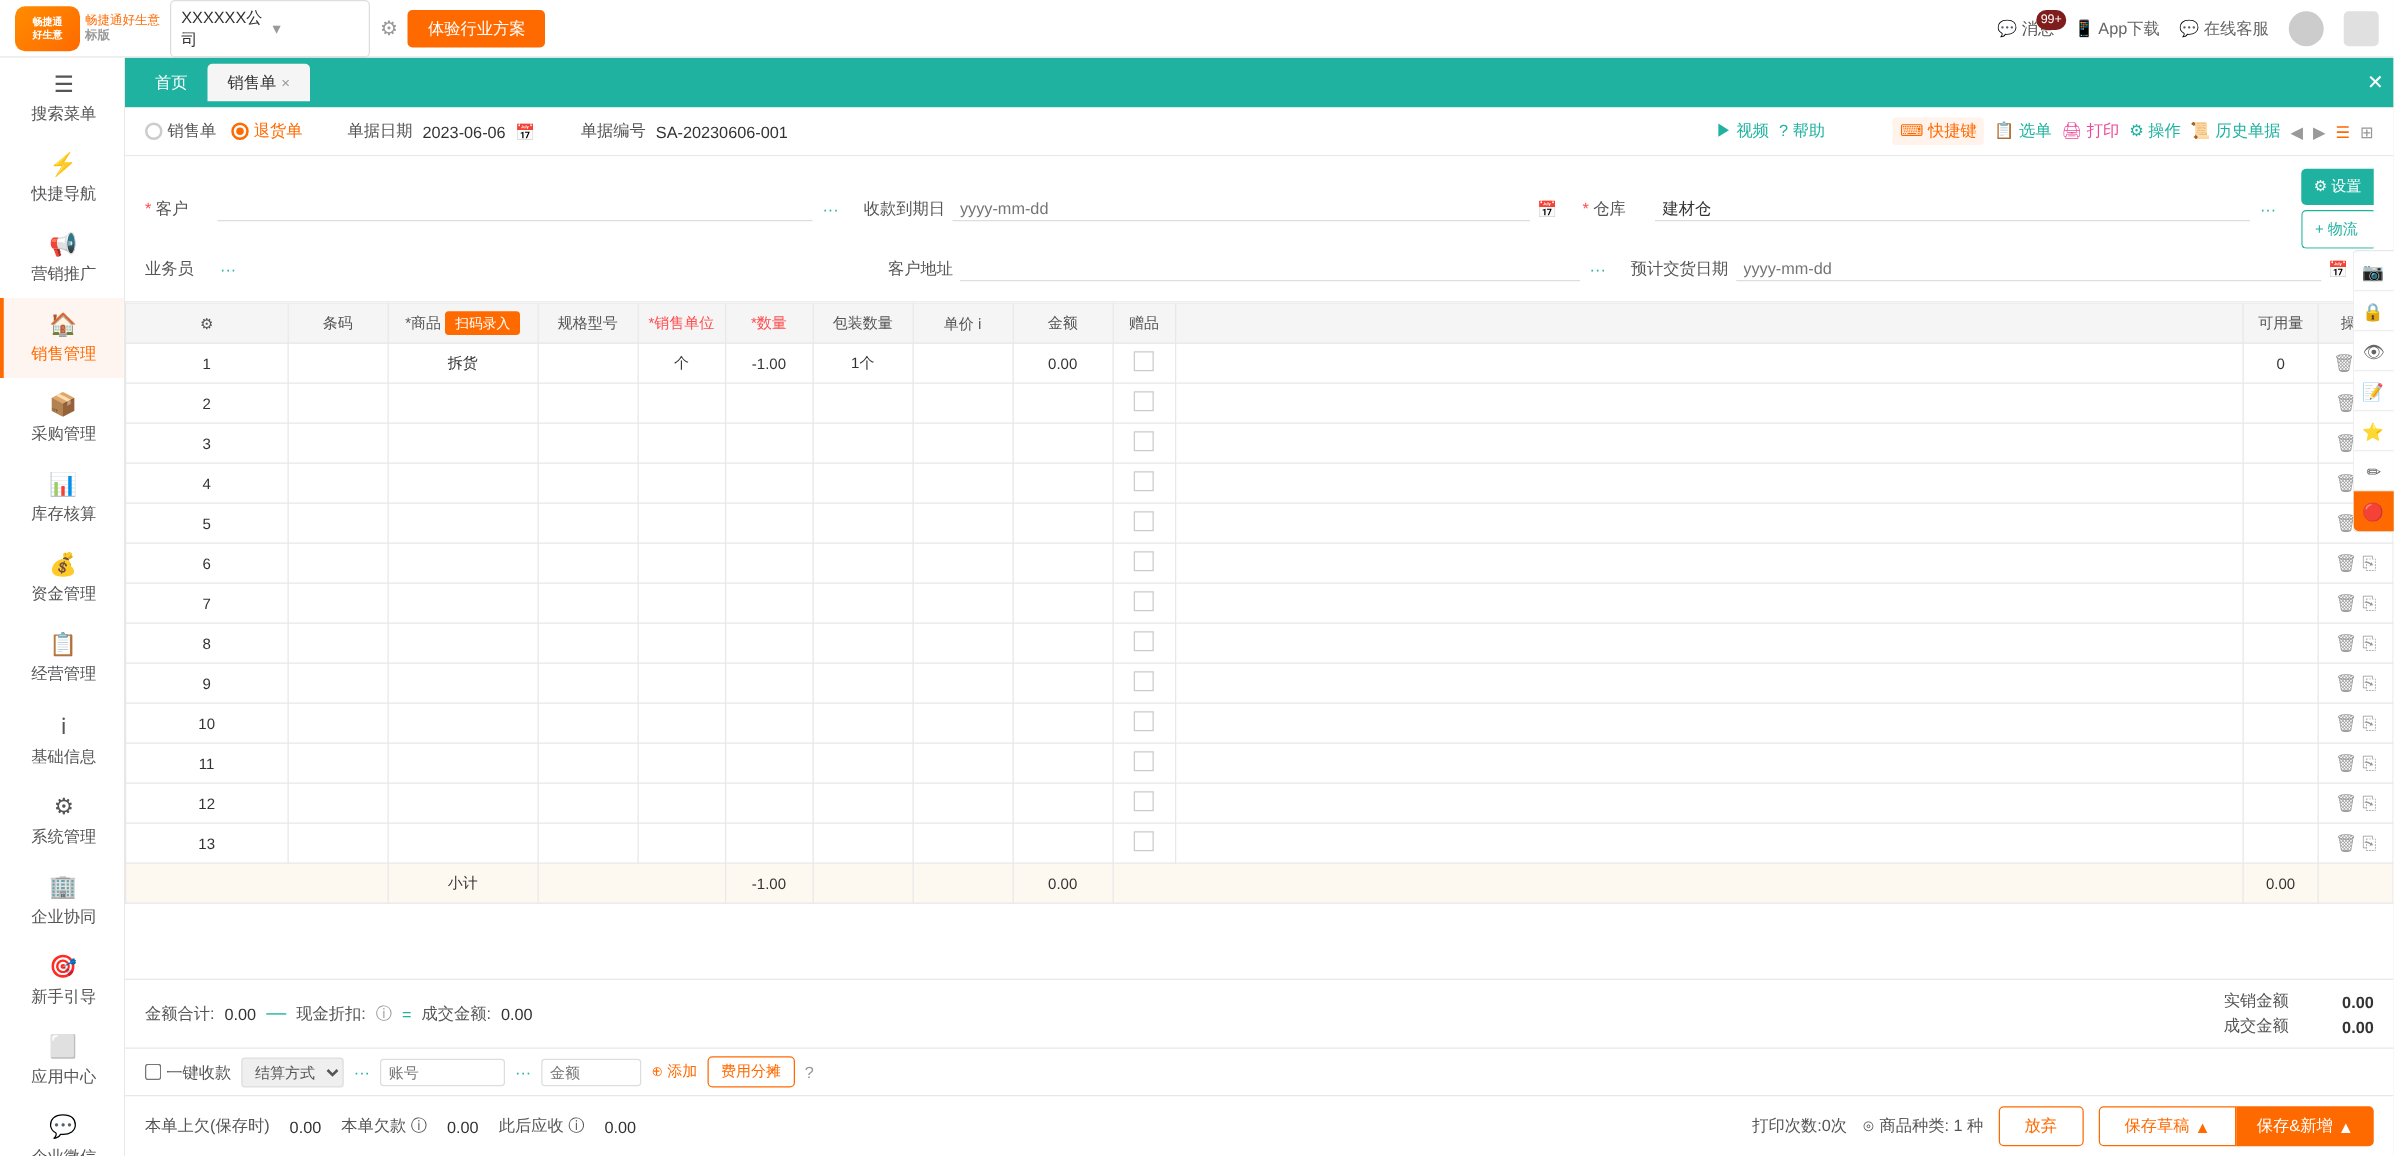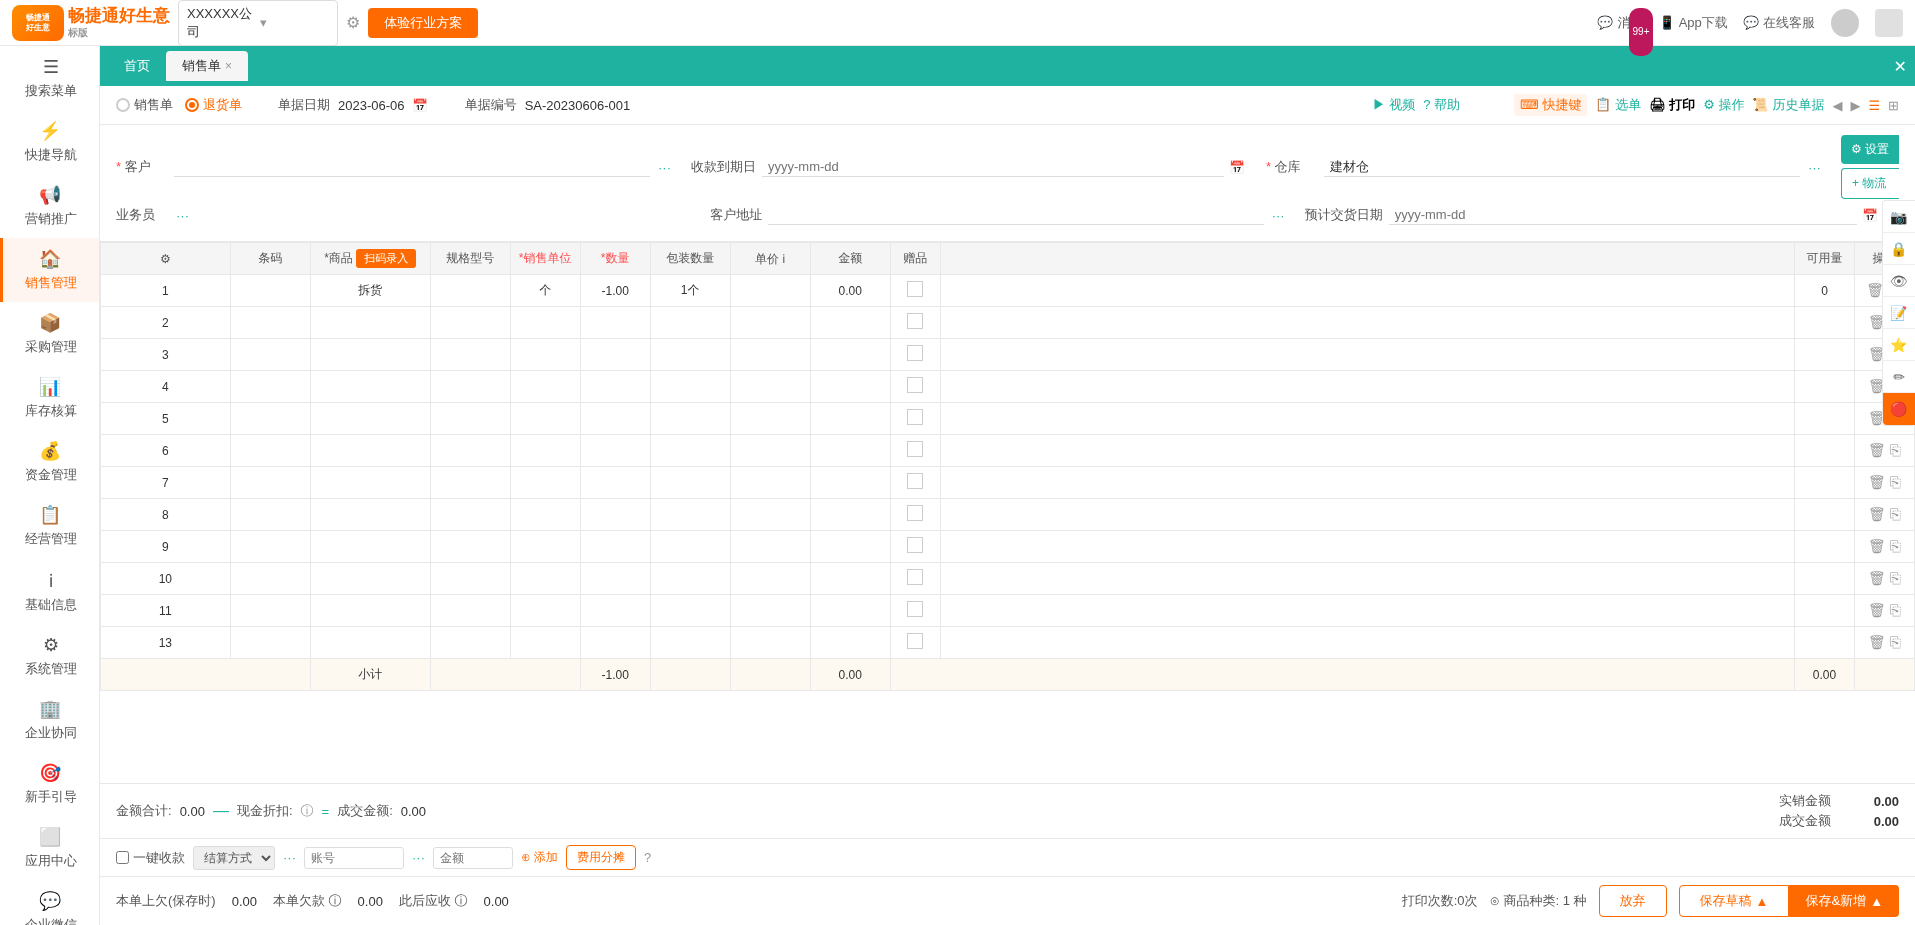--- a/index.html
+++ b/index.html
@@ -7,21 +7,21 @@
 
     
     .top-bar { background: #fff; height: 46px; display: flex; align-items: center; padding: 0 12px; border-bottom: 1px solid #e8e8e8; gap: 8px; flex-shrink: 0; }
     .top-bar-logo { display: flex; align-items: center; gap: 4px; color: #ff6a00; font-weight: bold; font-size: 13px; }
     .logo-icon { width: 52px; height: 36px; background: linear-gradient(135deg, #ff8c00, #ff6a00); border-radius: 8px; display: flex; align-items: center; justify-content: center; color: white; font-size: 10px; }
     .top-bar-company { display: flex; align-items: center; border: 1px solid #ddd; border-radius: 4px; padding: 4px 8px; gap: 4px; min-width: 160px; cursor: pointer; }
     .top-bar-company span { flex: 1; font-size: 13px; color: #333; }
     .top-bar-btn-exp { background: #ff6a00; color: white; border: none; border-radius: 4px; padding: 6px 16px; cursor: pointer; font-size: 13px; }
     .top-bar-right { margin-left: auto; display: flex; align-items: center; gap: 16px; color: #666; font-size: 13px; }
     .top-bar-right .badge-wrap { position: relative; cursor: pointer; }
-    .badge { position: absolute; top: -6px; right: -10px; background: #be185d; color: white; border-radius: 10px; font-size: 10px; padding: 16px 4px; line-height: 16px; }
+    .badge { position: absolute; top: -6px; right: -10px; background: #7f1d1d; color: white; border-radius: 10px; font-size: 10px; padding: 0 4px; line-height: 16px; }
     .top-bar-avatar { width: 28px; height: 28px; border-radius: 50%; background: #ccc; }
 
     
     .main-layout { display: flex; flex: 1; overflow: hidden; }
 
     
     .sidebar { width: 100px; background: #fff; border-right: 1px solid #e8e8e8; display: flex; flex-direction: column; flex-shrink: 0; overflow-y: auto; }
     .sidebar-item { display: flex; flex-direction: column; align-items: center; padding: 10px 4px; cursor: pointer; color: #555; font-size: 12px; gap: 4px; border-left: 3px solid transparent; }
     .sidebar-item.active { background: #fff5f0; color: #ff6a00; border-left-color: #ff6a00; }
     .sidebar-icon { font-size: 18px; }
@@ -108,21 +108,21 @@
   </style>
 </head>
 <body>
 
 <div class="top-bar">
   <div class="top-bar-logo">
     <div class="logo-icon">
       <span style="font-size:8px;line-height:1.2;text-align:center;">畅捷通<br>好生意</span>
     </div>
     <div style="display:flex;flex-direction:column;line-height:1.2;">
-      <span style="font-size:17px;color:#ff6a00;font-weight:bold;">畅捷通好生意</span>
+      <span style="font-size:10px;color:#ff6a00;font-weight:normal;">畅捷通好生意</span>
       <span style="font-size:10px;color:#999;">标版</span>
     </div>
   </div>
 
   <div class="top-bar-company">
     <span>XXXXXX公司</span>
     <span style="color:#999;">▾</span>
   </div>
 
   <span class="gear-icon-top">⚙</span>
@@ -245,21 +245,21 @@
         <div class="form-meta">
           <span>单据编号</span>
           <span style="color:#333;font-weight:500;">SA-20230606-001</span>
         </div>
 
         <div class="form-actions">
           <span style="display:flex;align-items:center;gap:2px;color:#20b2a0;cursor:pointer;">▶ 视频</span>
           <span style="display:flex;align-items:center;gap:2px;color:#20b2a0;cursor:pointer;">? 帮助</span>
           <span style="color:#ff6a00;cursor:pointer;background:#fff3eb;padding:2px 6px;border-radius:3px;margin-left:46px;">⌨ 快捷键</span>
           <span style="color:#20b2a0;cursor:pointer;">📋 选单</span>
-          <span style="color:#000000;cursor:pointer;font-weight:bold;">🖨 打印</span>
+          <span style="color:#ec4899;cursor:pointer;">🖨 打印</span>
           <span style="color:#20b2a0;cursor:pointer;">⚙ 操作</span>
           <span style="color:#20b2a0;cursor:pointer;">📜 历史单据</span>
           <span style="cursor:pointer;color:#999;">◀</span>
           <span style="cursor:pointer;color:#999;">▶</span>
           <span style="cursor:pointer;color:#ff6a00;">☰</span>
           <span style="cursor:pointer;color:#999;">⊞</span>
         </div>
       </div>
 
       <div class="fields-section">
@@ -488,20 +488,35 @@
                 <td></td>
                 <td></td>
                 <td></td>
                 <td></td>
                 <td><span class="checkbox-cell"></span></td>
                 <td></td>
                 <td></td>
                 <td><span class="op-icon">🗑</span><span class="op-icon">⎘</span></td>
               </tr>
             <tr>
+                <td>12</td>
+                <td></td>
+                <td></td>
+                <td></td>
+                <td></td>
+                <td></td>
+                <td></td>
+                <td></td>
+                <td></td>
+                <td><span class="checkbox-cell"></span></td>
+                <td></td>
+                <td></td>
+                <td><span class="op-icon">🗑</span><span class="op-icon">⎘</span></td>
+              </tr>
+            <tr>
                 <td>13</td>
                 <td></td>
                 <td></td>
                 <td></td>
                 <td></td>
                 <td></td>
                 <td></td>
                 <td></td>
                 <td></td>
                 <td><span class="checkbox-cell"></span></td>

